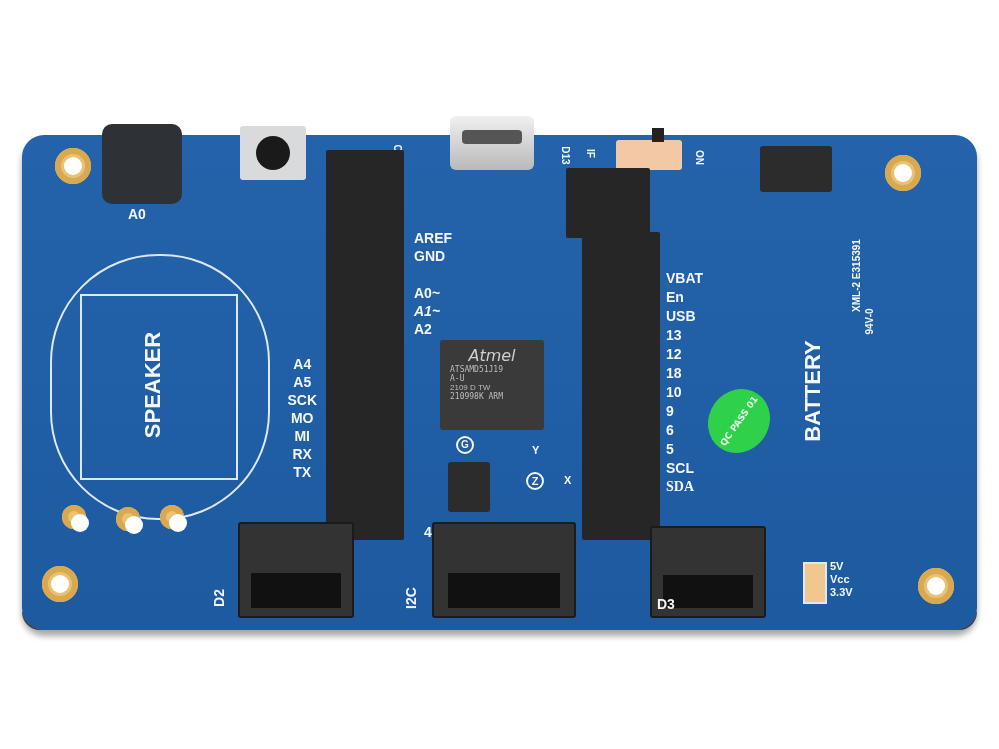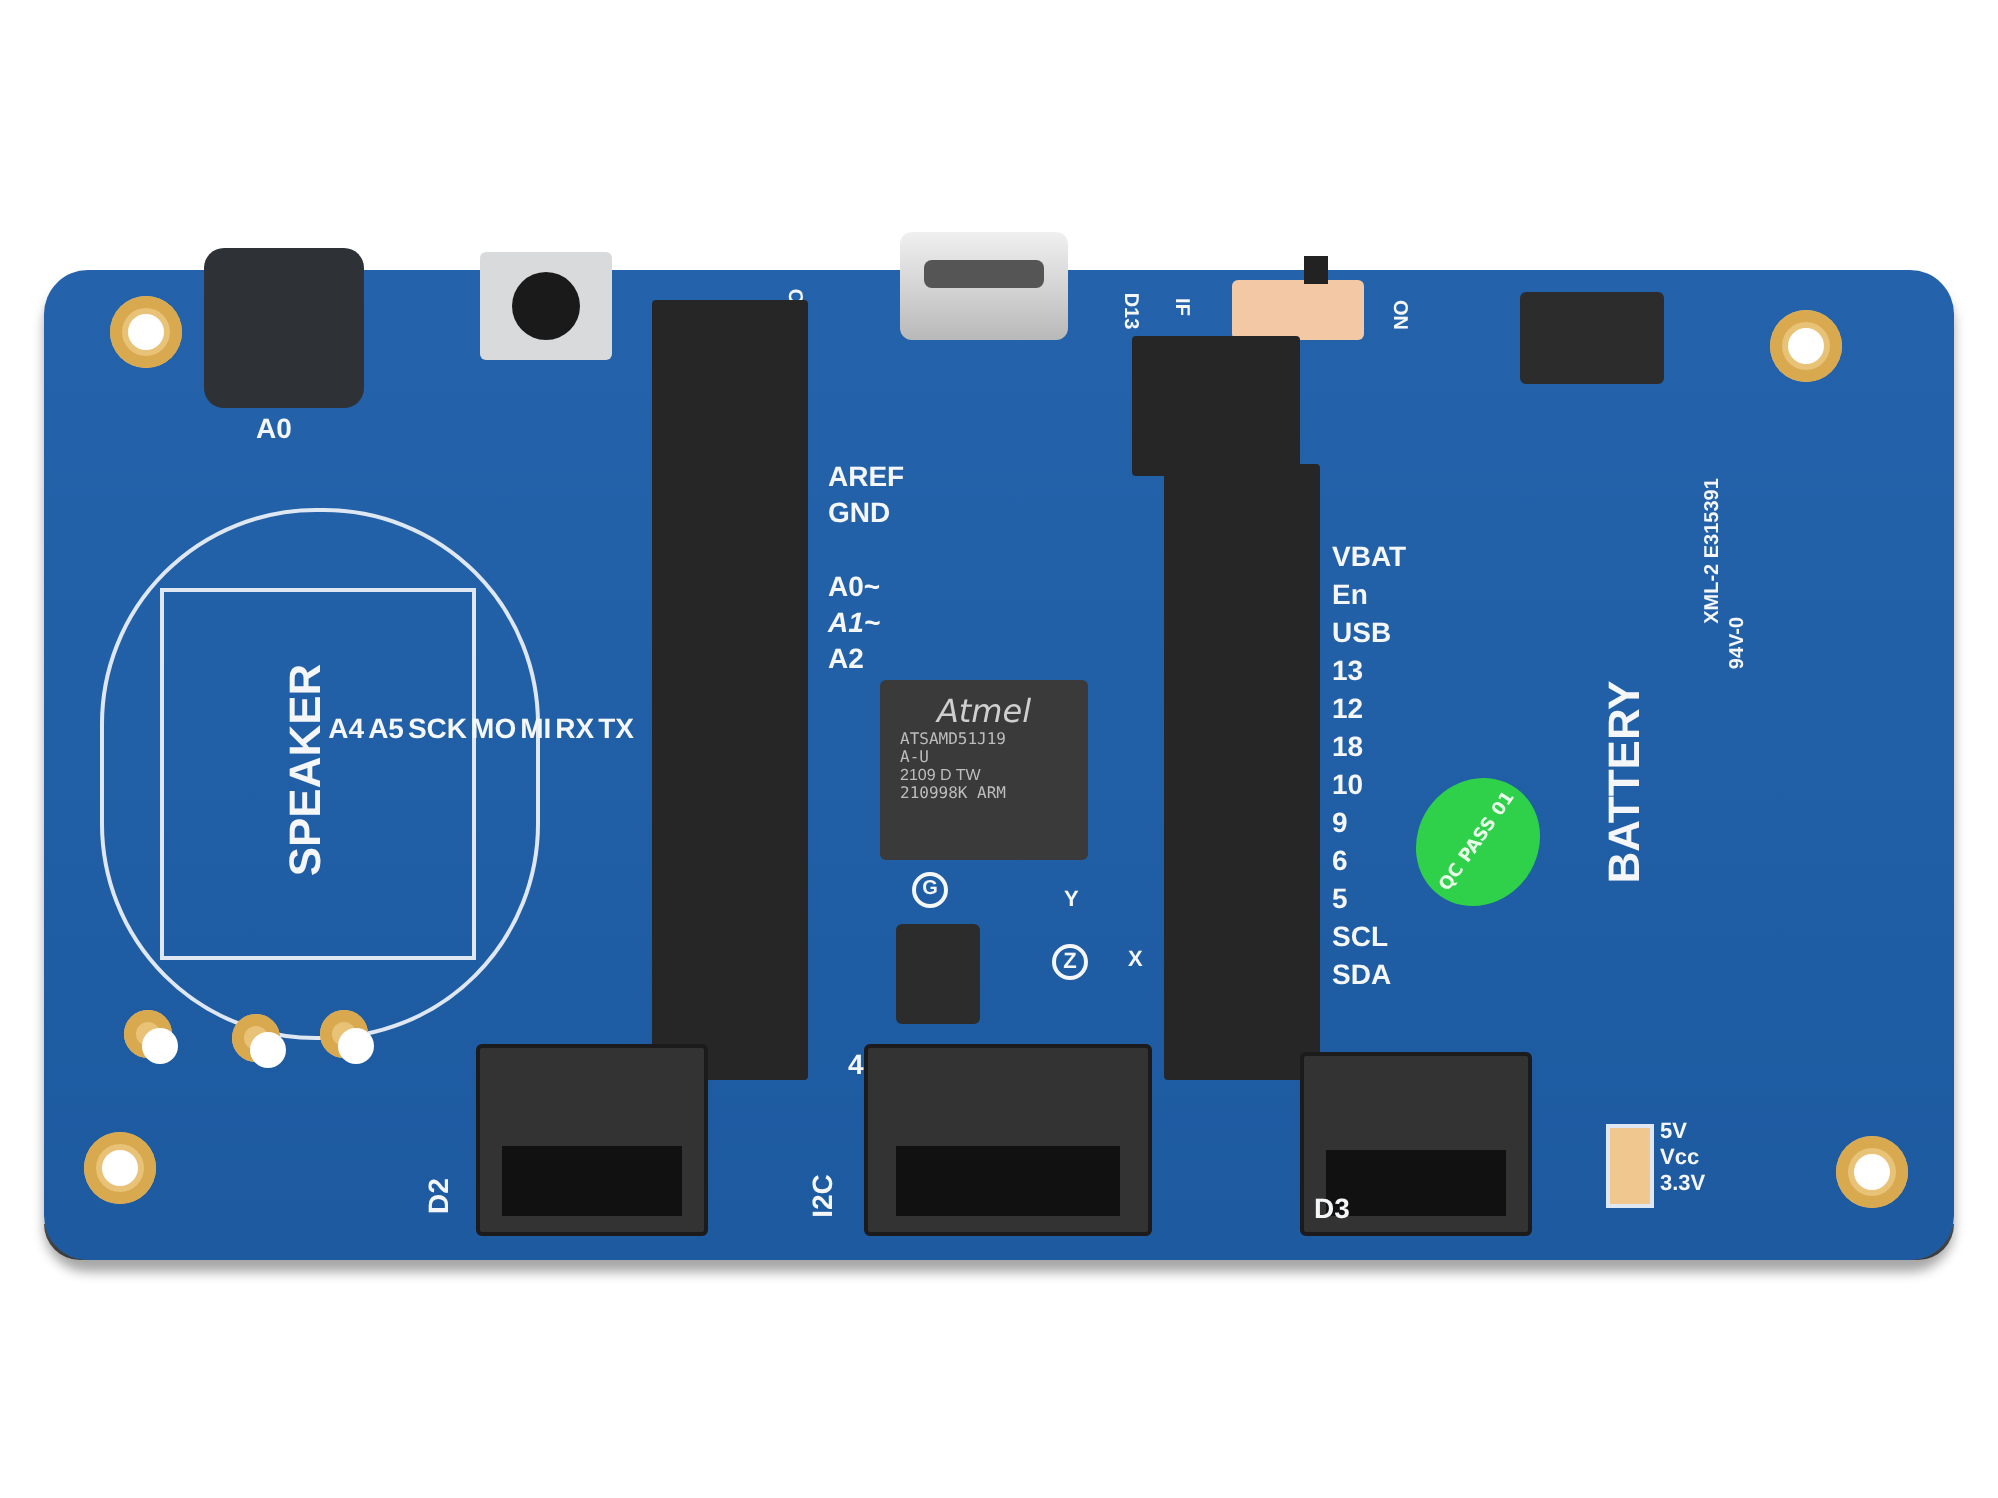--- a/index.html
+++ b/index.html
@@ -59,21 +59,21 @@
 <div class="outline" style="left:80px;top:294px;width:154px;height:182px;"></div>
 <div class="silk" style="left:100px;top:372px;font-size:22px;transform:rotate(-90deg);">SPEAKER</div>
 
 <div style="position:absolute;left:414px;top:230px;display:flex;flex-direction:column;gap:2px;">
   <span class="silk" style="position:static;font-size:14px;text-align:right;">AREF</span>
   <span class="silk" style="position:static;font-size:14px;">GND</span>
   <span class="silk" style="position:static;font-size:14px;margin-top:19px;">A0~</span>
   <span class="silk" style="position:static;font-size:14px;font-style:italic;">A1~</span>
   <span class="silk" style="position:static;font-size:14px;">A2</span>
 </div>
-<div style="position:absolute;right:682px;top:356px;display:flex;flex-direction:row;align-items:flex-start;gap:2px;">
+<div style="position:absolute;right:682px;top:356px;display:flex;flex-direction:column;align-items:center;gap:2px;">
   <span class="silk" style="position:static;font-size:14px;">A4</span>
   <span class="silk" style="position:static;font-size:14px;">A5</span>
   <span class="silk" style="position:static;font-size:14px;">SCK</span>
   <span class="silk" style="position:static;font-size:14px;">MO</span>
   <span class="silk" style="position:static;font-size:14px;">MI</span>
   <span class="silk" style="position:static;font-size:14px;">RX</span>
   <span class="silk" style="position:static;font-size:14px;">TX</span>
 </div>
 
 <div style="position:absolute;left:666px;top:270px;display:flex;flex-direction:column;gap:3px;">
@@ -81,21 +81,21 @@
   <span class="silk" style="position:static;font-size:14px;">En</span>
   <span class="silk" style="position:static;font-size:14px;">USB</span>
   <span class="silk" style="position:static;font-size:14px;">13</span>
   <span class="silk" style="position:static;font-size:14px;">12</span>
   <span class="silk" style="position:static;font-size:14px;">18</span>
   <span class="silk" style="position:static;font-size:14px;">10</span>
   <span class="silk" style="position:static;font-size:14px;">9</span>
   <span class="silk" style="position:static;font-size:14px;">6</span>
   <span class="silk" style="position:static;font-size:14px;">5</span>
   <span class="silk" style="position:static;font-size:14px;">SCL</span>
-  <span class="silk" style="position:static;font-size:14px;">SDA</span>
+  <span class="silk" style="position:static;font-size:14px;font-family:Liberation Serif, serif;">SDA</span>
 </div>
 
 <div class="chip" style="left:440px;top:340px;width:104px;height:90px;background:#3a3a3a;padding:6px 10px;box-sizing:border-box;">
   <div style="color:#cfcfcf;font-style:italic;font-size:16px;text-align:center;">Atmel</div>
   <div style="color:#bdbdbd;font-size:8px;font-family:'DejaVu Sans Mono',monospace;">ATSAMD51J19</div>
   <div style="color:#bdbdbd;font-size:8px;font-family:'DejaVu Sans Mono',monospace;">A-U</div>
   <div style="color:#bdbdbd;font-size:8px;font-family:Liberation Sans, sans-serif;">2109 D TW</div>
   <div style="color:#bdbdbd;font-size:8px;font-family:'DejaVu Sans Mono',monospace;">210998K ARM</div>
 </div>
 <div class="silk" style="left:456px;top:436px;font-size:10px;border:2px solid #f4f6f8;border-radius:50%;width:14px;height:14px;text-align:center;line-height:14px;">G</div>

